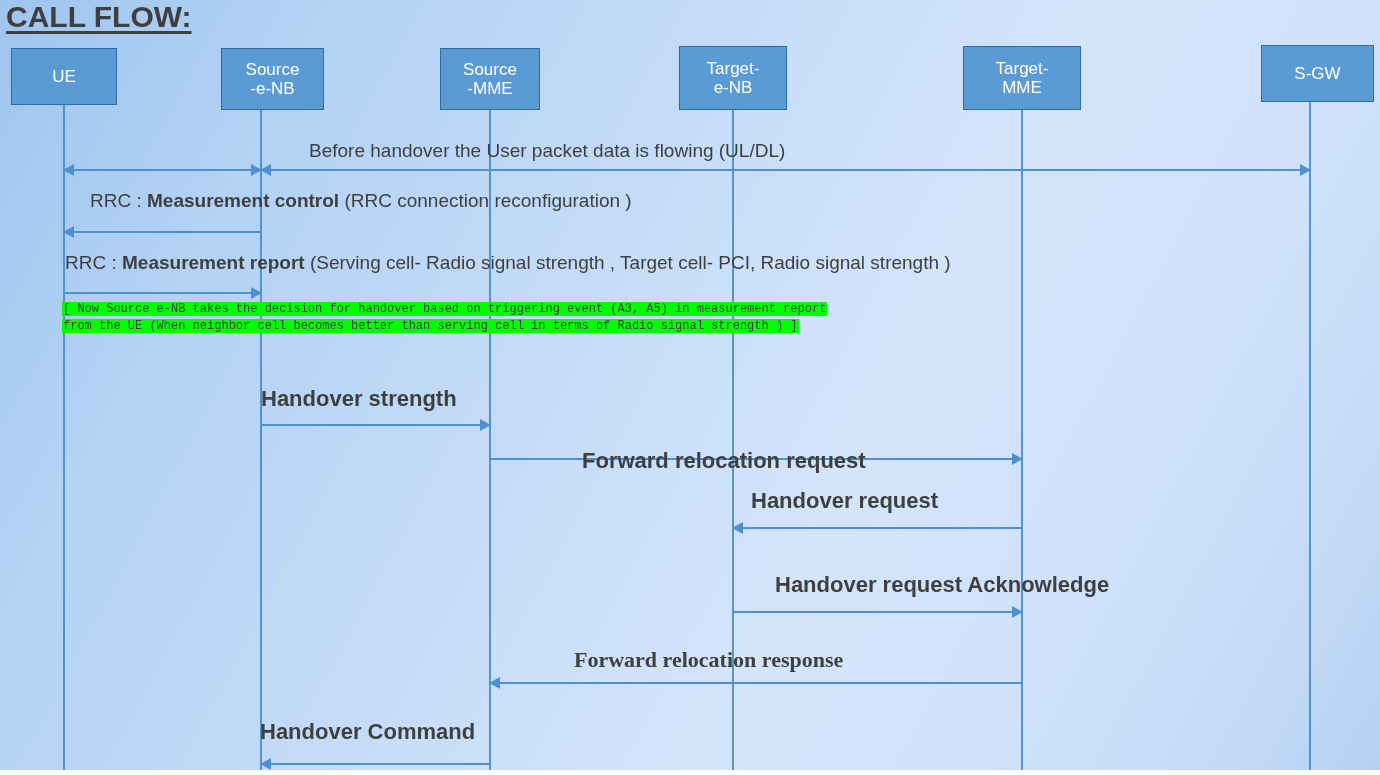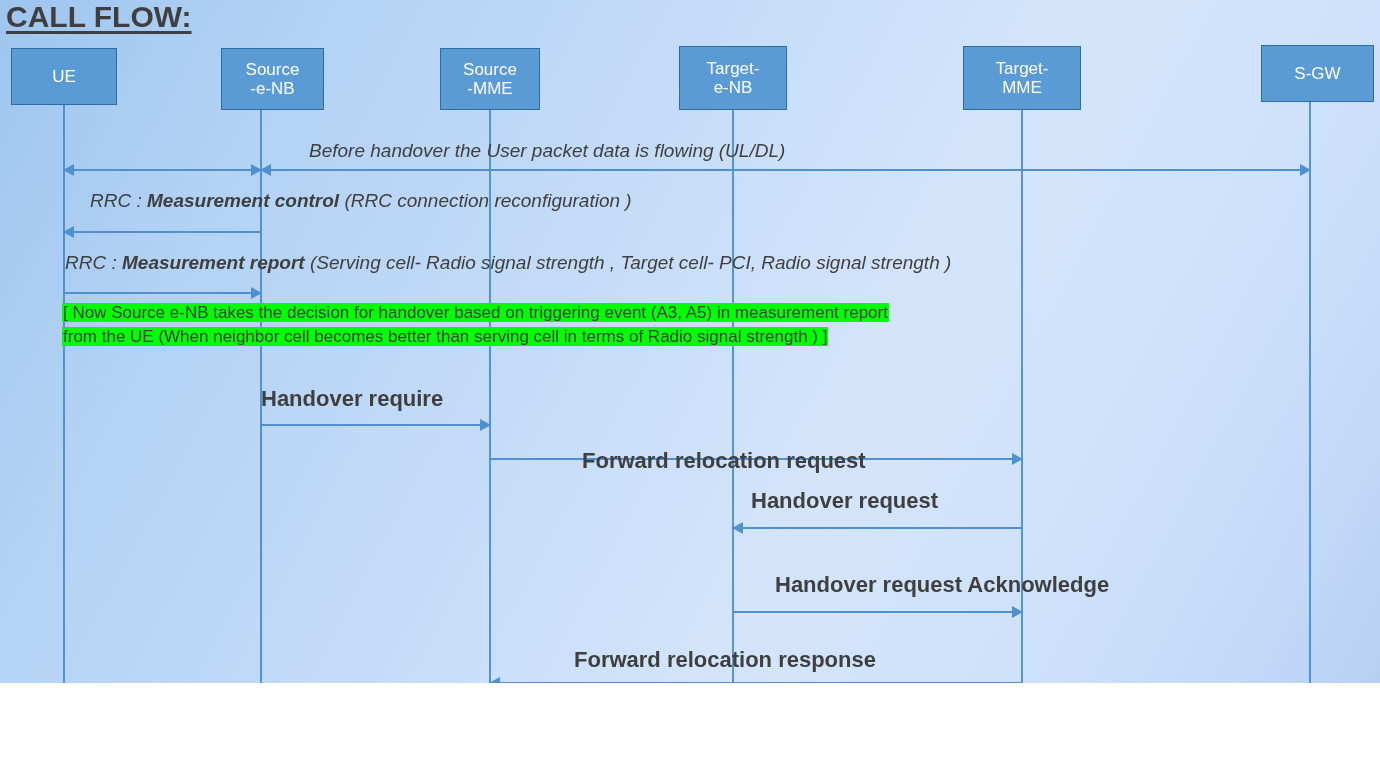--- a/index.html
+++ b/index.html
@@ -3,21 +3,21 @@
 <meta charset="utf-8">
 <style>
   html, body {
     margin: 0;
     padding: 0;
     background: #ffffff;
   }
   #slide {
     position: relative;
     width: 1380px;
-    height: 683px;
+    height: 770px;
     overflow: hidden;
     font-family: "Liberation Sans", sans-serif;
     background: linear-gradient(118deg, #9ec5ef 0%, #b3d2f4 18%, #c5dcf8 42%, #d4e5fb 62%, #cfe2fa 78%, #c2d9f7 92%, #b7d0f2 100%);
   }
 
   
   #title {
     position: absolute;
     left: 6px;
     top: 0px;
@@ -93,35 +93,34 @@
   
   .msg-label {
     position: absolute;
     color: #3f3f3f;
     white-space: nowrap;
   }
   .msg-label.thin {
     font-size: 19px;
     font-weight: normal;
     font-family: "Liberation Sans Narrow", "Liberation Sans", sans-serif;
-    font-style: italic;
   }
   .msg-label.heavy {
     font-size: 22px;
     font-weight: bold;
   }
   .msg-label b { font-weight: bold; }
 
   
   #note {
     position: absolute;
     color: #3f3f3f;
-    font-size: 17px;
+    font-size: 12px;
     line-height: 1.42;
-    font-family: Liberation Sans, sans-serif;
+    font-family: Liberation Mono, monospace;
   }
   #note span {
     background: #00ff00;
     box-decoration-break: clone;
     -webkit-box-decoration-break: clone;
     padding: 0 1px;
   }
 </style>
 </head>
 <body>
@@ -159,25 +158,25 @@
       <div class="arrow right" style="left: 490px; top: 458px; width: 532px;"></div>
       <div class="arrow left" style="left: 733px; top: 527px; width: 289px;"></div>
       <div class="arrow right" style="left: 733px; top: 611px; width: 289px;"></div>
       <div class="arrow left" style="left: 490px; top: 682px; width: 532px;"></div>
       <div class="arrow left" style="left: 261px; top: 763px; width: 229px;"></div>
     </div>
   <div id="labels">
       <div class="msg-label thin" style="left: 309px; top: 140px;">Before handover  the User packet data is flowing (UL/DL)</div>
       <div class="msg-label thin" style="left: 66px; top: 190px; padding-left: 24px;"><span>RRC : </span><b>Measurement control</b><span> (RRC connection reconfiguration )</span></div>
       <div class="msg-label thin" style="left: 65px; top: 252px;"><span>RRC : </span><b>Measurement report</b><span>   (Serving cell- Radio signal strength , Target cell- PCI, Radio signal strength )</span></div>
-      <div class="msg-label heavy" style="left: 261px; top: 386px;">Handover require</div>
+      <div class="msg-label heavy" style="left: 261px; top: 386px;">Handover strength</div>
       <div class="msg-label heavy" style="left: 582px; top: 432px; margin-top: 16px;">Forward relocation request</div>
       <div class="msg-label heavy" style="left: 751px; top: 488px;">Handover request</div>
       <div class="msg-label heavy" style="left: 751px; top: 572px; margin-left: 24px;">Handover  request Acknowledge</div>
-      <div class="msg-label heavy" style="left: 574px; top: 647px;">Forward relocation response</div>
+      <div class="msg-label heavy" style="left: 574px; top: 647px; font-family: Liberation Serif, serif;">Forward relocation response</div>
       <div class="msg-label heavy" style="left: 260px; top: 719px;">Handover Command</div>
     </div>
 
   <div id="note" style="left: 62px; top: 301px;">
     <span>[ Now Source e-NB takes the decision for handover based on triggering event (A3, A5) in measurement report</span><br>
     <span>from the UE (When neighbor cell becomes better than serving cell in terms of Radio signal strength ) ]</span>
   </div>
 
 </div>
 

